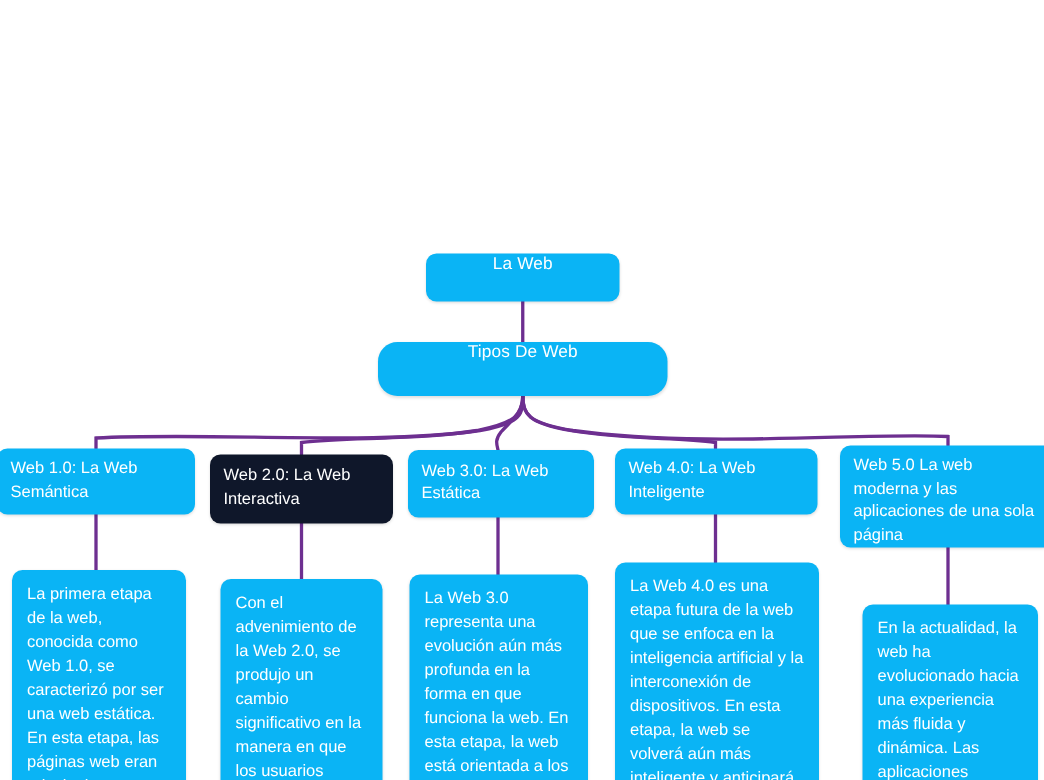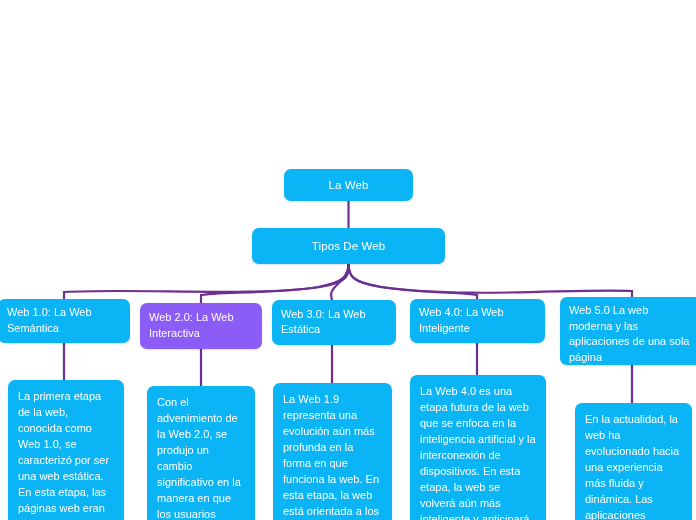--- a/index.html
+++ b/index.html
@@ -36,21 +36,21 @@
 
   .node {
     position: absolute;
     box-sizing: border-box;
     background: #0ab4f5;
     color: #ffffff;
     border-radius: 7px;
     z-index: 2;
     box-shadow: 0 1px 2px rgba(0,0,0,0.13);
     display: flex;
-    align-items: center;
+    align-items: flex-start;
     overflow: hidden;
   }
 
   .node-label {
     display: block;
     width: 100%;
     white-space: pre-wrap;
     word-break: normal;
   }
 
@@ -137,48 +137,48 @@
       <path d="M332,345 L332,383"></path>
       <path d="M477,343 L477,375"></path>
       <path d="M632,365 L632,403"></path>
     </g>
   </svg>
 
   <div class="node root" id="node-root" style="background: rgb(10, 180, 245); color: rgb(255, 255, 255);">
     <span class="node-label">La Web</span>
   </div>
 
-  <div class="node trunk" id="node-trunk" style="background: rgb(10, 180, 245); color: rgb(255, 255, 255);">
+  <div class="node trunk" id="node-trunk" style="background: rgb(10, 180, 245); color: rgb(255, 255, 255); border-radius: 13px;">
     <span class="node-label">Tipos De Web</span>
   </div>
 
   <div class="node branch" id="node-web1" style="background: rgb(10, 180, 245); color: rgb(255, 255, 255);">
     <span class="node-label">Web 1.0: La Web Semántica</span>
   </div>
-  <div class="node branch" id="node-web2" style="background: #8b5cf6; color: rgb(255, 255, 255);">
+  <div class="node branch" id="node-web2" style="background: #0f172a; color: rgb(255, 255, 255);">
     <span class="node-label">Web 2.0: La Web Interactiva</span>
   </div>
   <div class="node branch" id="node-web3" style="background: rgb(10, 180, 245); color: rgb(255, 255, 255);">
     <span class="node-label">Web 3.0: La Web Estática</span>
   </div>
   <div class="node branch" id="node-web4" style="background: rgb(10, 180, 245); color: rgb(255, 255, 255);">
     <span class="node-label">Web 4.0: La Web Inteligente</span>
   </div>
   <div class="node branch" id="node-web5" style="background: rgb(10, 180, 245); color: rgb(255, 255, 255);">
     <span class="node-label">Web 5.0 La web moderna y las aplicaciones de una sola página</span>
   </div>
 
   <div class="node leaf" id="node-desc1" style="background: rgb(10, 180, 245); color: rgb(255, 255, 255);">
     <span class="node-label">La primera etapa de la web, conocida como Web 1.0, se caracterizó por ser una web estática. En esta etapa, las páginas web eran principalmente</span>
   </div>
   <div class="node leaf" id="node-desc2" style="background: rgb(10, 180, 245); color: rgb(255, 255, 255);">
     <span class="node-label">Con el advenimiento de la Web 2.0, se produjo un cambio significativo en la manera en que los usuarios</span>
   </div>
   <div class="node leaf" id="node-desc3" style="background: rgb(10, 180, 245); color: rgb(255, 255, 255);">
-    <span class="node-label">La Web 1.9 representa una evolución aún más profunda en la forma en que funciona la web. En esta etapa, la web está orientada a los</span>
+    <span class="node-label">La Web 3.0 representa una evolución aún más profunda en la forma en que funciona la web. En esta etapa, la web está orientada a los</span>
   </div>
   <div class="node leaf" id="node-desc4" style="background: rgb(10, 180, 245); color: rgb(255, 255, 255);">
     <span class="node-label">La Web 4.0 es una etapa futura de la web que se enfoca en la inteligencia artificial y la interconexión de dispositivos. En esta etapa, la web se volverá aún más inteligente y anticipará</span>
   </div>
   <div class="node leaf" id="node-desc5" style="background: rgb(10, 180, 245); color: rgb(255, 255, 255);">
     <span class="node-label">En la actualidad, la web ha evolucionado hacia una experiencia más fluida y dinámica. Las aplicaciones</span>
   </div>
 
 </div>
 

